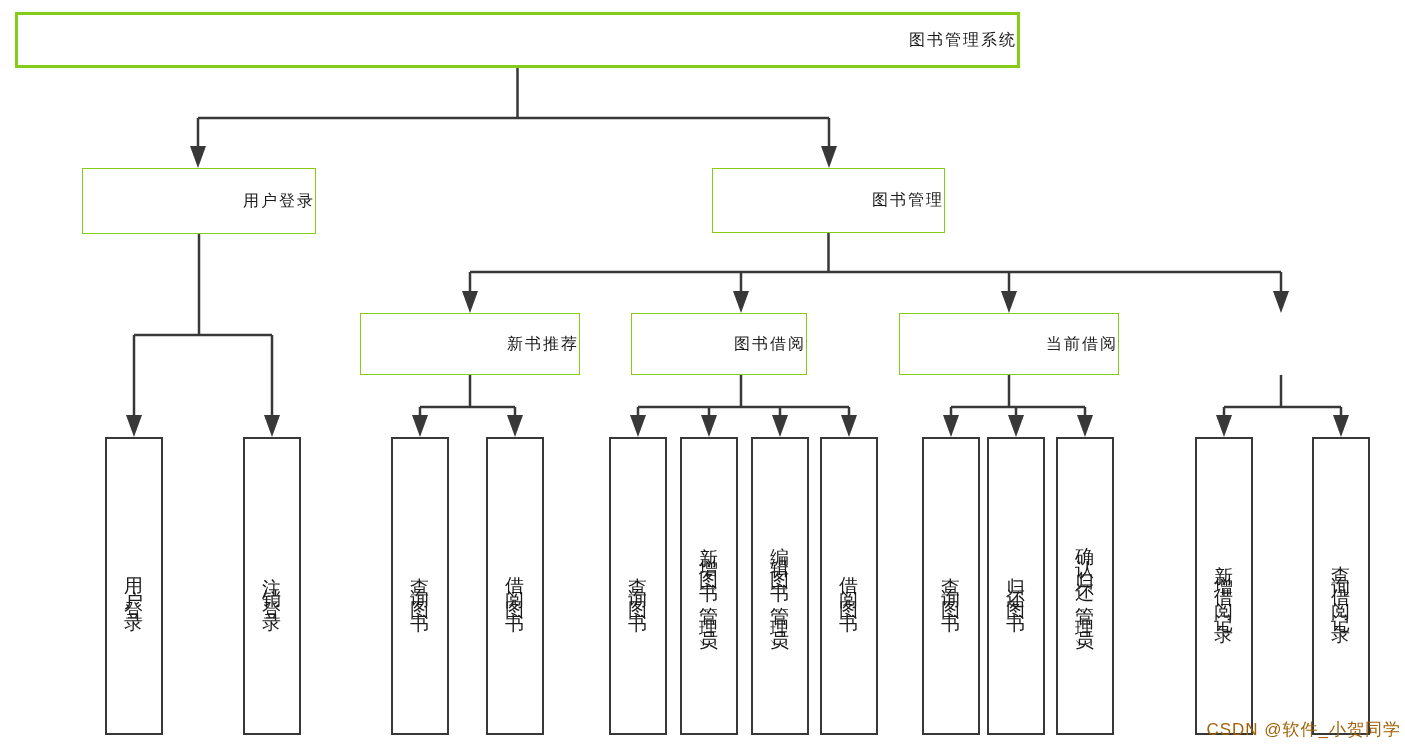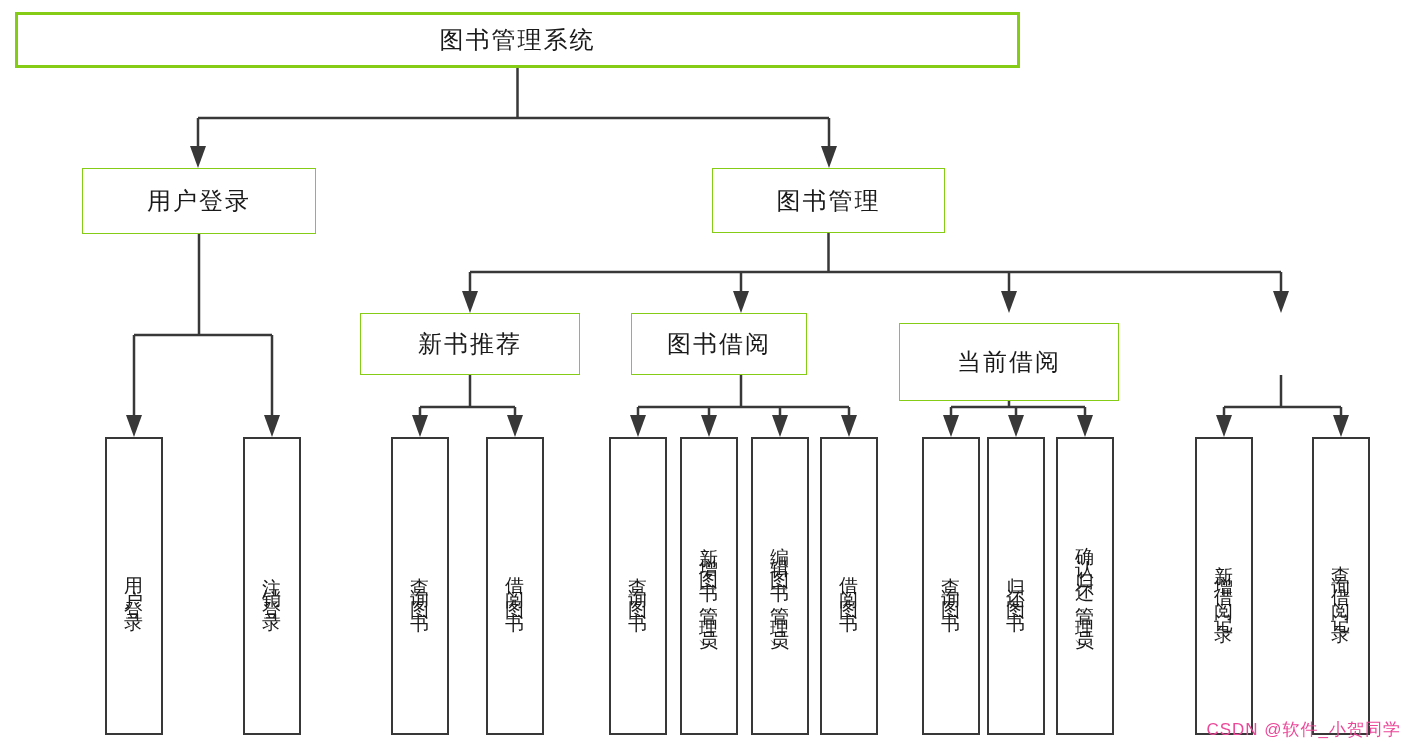--- a/index.html
+++ b/index.html
@@ -9,22 +9,22 @@
     background:#ffffff;
     font-family:"Liberation Sans", sans-serif;
     overflow:hidden;
   }
   .wires{position:absolute;left:0;top:0;}
   .hbox{
     position:absolute;
     box-sizing:border-box;
     border:1px solid #84cc16;
     background:#ffffff;
-    display:flex;align-items:center;justify-content:center;
-    font-size:24px;letter-spacing:2px;color:#1a1a1a;
+    display:flex;align-items:center;justify-content:flex-end;
+    font-size:16px;letter-spacing:2px;color:#1a1a1a;
   }
   .hbox.root{border-width:3px;}
   .vbox{
     position:absolute;
     box-sizing:border-box;
     border:2px solid #383838;
     background:#ffffff;
     width:58px;height:298px;top:437px;
     display:flex;align-items:center;justify-content:center;
   }
@@ -33,21 +33,21 @@
     font-size:19px;
     letter-spacing:12px;
     color:#1a1a1a;
     line-height:1;
     white-space:nowrap;
   }
   .watermark{
     position:absolute;
     right:4px;bottom:6px;
     font-size:17px;
-    color:#ec4899;
+    color:#a16207;
     letter-spacing:1px;
   }
 </style>
 </head>
 <body>
 
 <div class="canvas">
 
   <svg class="wires" width="1405" height="747">
     <g stroke="#383838" stroke-width="2.5" fill="none">
@@ -99,21 +99,21 @@
   <div class="hbox" style="left:360px;top:313px;width:220px;height:62px">
     <span>新书推荐</span>
   </div>
 
   <div class="hbox" style="left:712px;top:168px;width:233px;height:65px">
     <span>图书管理</span>
   </div>
   <div class="hbox" style="left:631px;top:313px;width:176px;height:62px">
     <span>图书借阅</span>
   </div>
-  <div class="hbox" style="left:899px;top:323px;width:220px;height:78px">
+  <div class="hbox" style="left:899px;top:313px;width:220px;height:62px">
     <span>当前借阅</span>
   </div>
 
   <div class="vbox" style="left:105px">
     <span>用户登录</span>
   </div>
   <div class="vbox" style="left:243px">
     <span>注销登录</span>
   </div>
   <div class="vbox" style="left:391px">

